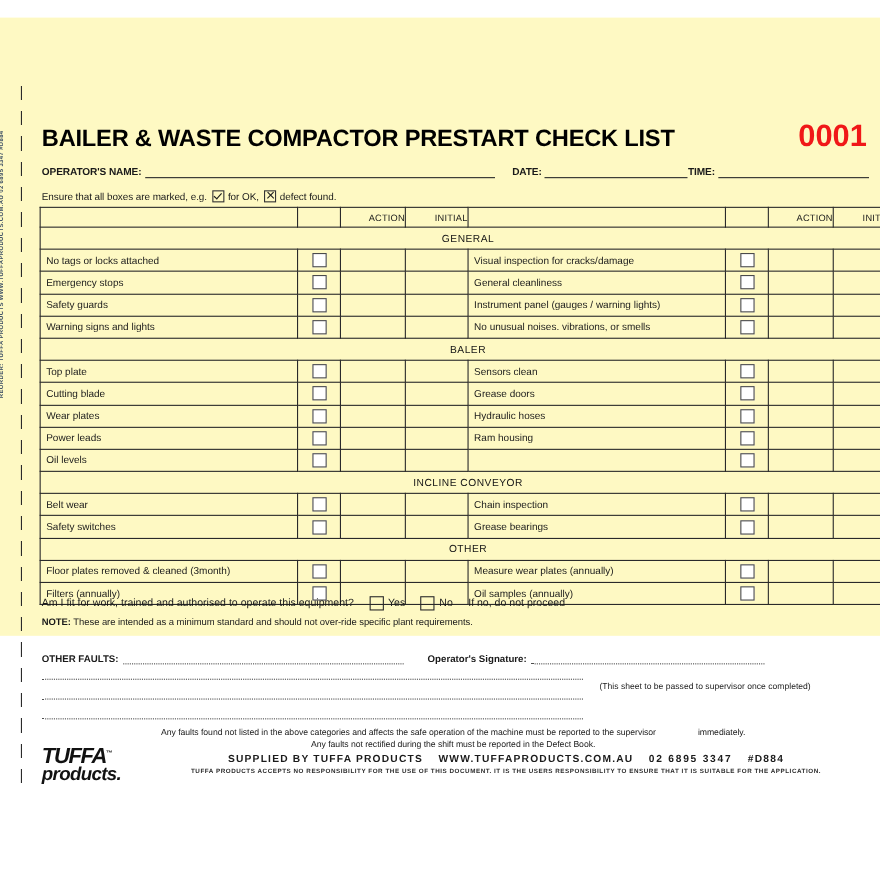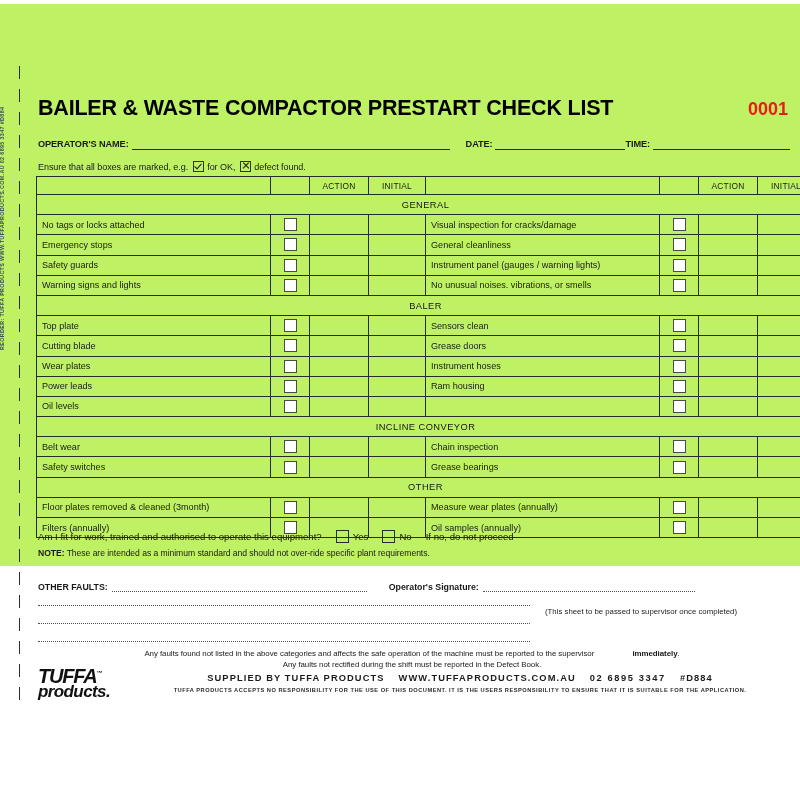--- a/index.html
+++ b/index.html
@@ -13,24 +13,24 @@
     height: 800px;
     font-family: "Liberation Sans", sans-serif;
     color: #1a1a1a;
     position: relative;
     overflow: hidden;
   }
 
   
   #sheet {
     position: absolute;
-    left: 0; top: 4px;
+    left: 0; top: 16px;
     width: 800px;
     height: 562px;
-    background: #bef264;
+    background: #fef9c3;
   }
 
   
   .spine {
     position: absolute;
     left: 19px;
     top: 62px;
     width: 1px;
     height: 636px;
     background: repeating-linear-gradient(
@@ -66,21 +66,21 @@
     justify-content: space-between;
   }
   .doc-title {
     font-size: 21.5px;
     font-weight: bold;
     letter-spacing: -0.2px;
     color: #000;
     white-space: nowrap;
   }
   .doc-number {
-    font-size: 18px;
+    font-size: 28px;
     font-weight: bold;
     color: #f01818;
     letter-spacing: 0px;
     padding-right: 2px;
   }
 
   .op-line {
     position: absolute;
     left: 38px;
     top: 135px;
@@ -158,21 +158,21 @@
   }
   #checklist .c-item   { width: 228px; padding-left: 5px; text-align: left; font-weight: normal; margin-left: 15px; }
   #checklist .c-cb     { width: 38px;  text-align: center; }
   #checklist .c-action { width: 58px; }
   #checklist .c-init   { width: 56px; }
 
   #checklist thead th {
     font-size: 8.4px;
     font-weight: normal;
     letter-spacing: 0.2px;
-    text-align: center;
+    text-align: right;
     height: 17px;
     color: #1a1a1a;
   }
   .section-row td {
     text-align: center;
     font-size: 9.3px;
     letter-spacing: 0.45px;
     height: 18px;
     color: #151515;
   }
@@ -258,21 +258,21 @@
   .disclaim {
     position: absolute;
     left: 38px;
     top: 645px;
     width: 748px;
     text-align: center;
     font-size: 7.9px;
     line-height: 10.5px;
     letter-spacing: -0.05px;
   }
-  .disclaim b { font-weight: bold; margin-left: 36px; }
+  .disclaim b { font-weight: normal; margin-left: 36px; }
 
   
   .logo {
     position: absolute;
     left: 38px;
     top: 662px;
     width: 110px;
     font-weight: bold;
     font-style: italic;
     line-height: 15px;
@@ -426,21 +426,21 @@
           <td class="c-item">Grease doors</td>
           <td class="c-cb"><span class="cbox"></span></td>
           <td class="c-action"></td>
           <td class="c-init"></td>
         </tr>
         <tr>
           <td class="c-item">Wear plates</td>
           <td class="c-cb"><span class="cbox"></span></td>
           <td class="c-action"></td>
           <td class="c-init"></td>
-          <td class="c-item">Instrument hoses</td>
+          <td class="c-item">Hydraulic hoses</td>
           <td class="c-cb"><span class="cbox"></span></td>
           <td class="c-action"></td>
           <td class="c-init"></td>
         </tr>
         <tr>
           <td class="c-item">Power leads</td>
           <td class="c-cb"><span class="cbox"></span></td>
           <td class="c-action"></td>
           <td class="c-init"></td>
           <td class="c-item">Ram housing</td>

